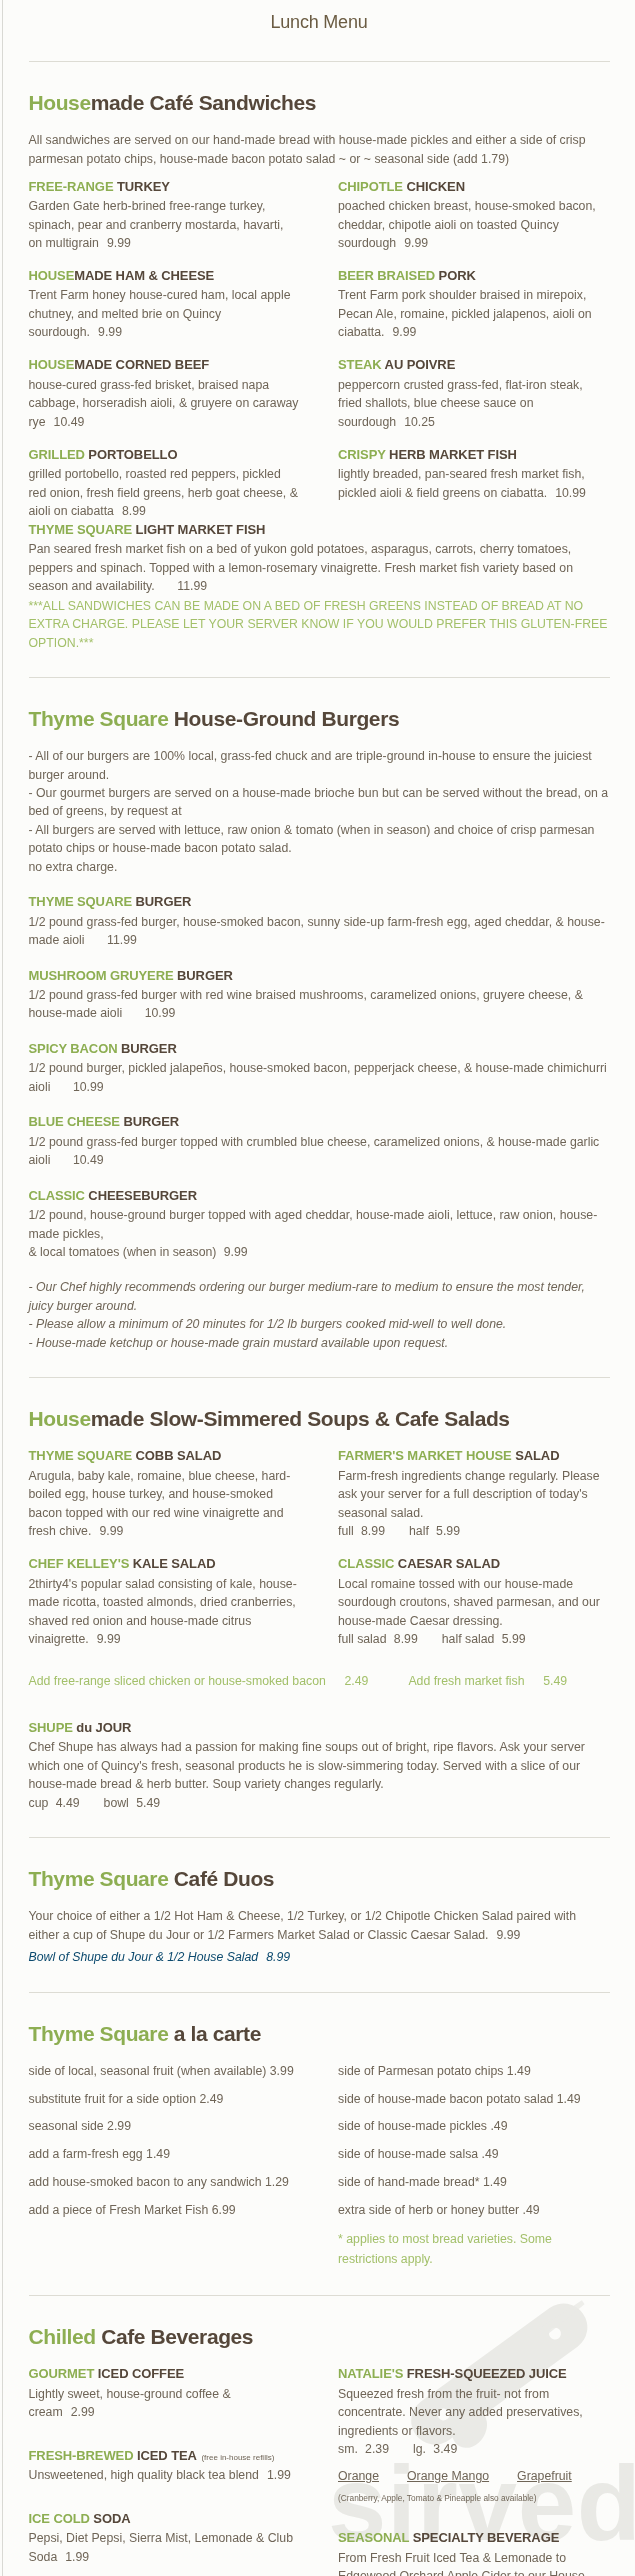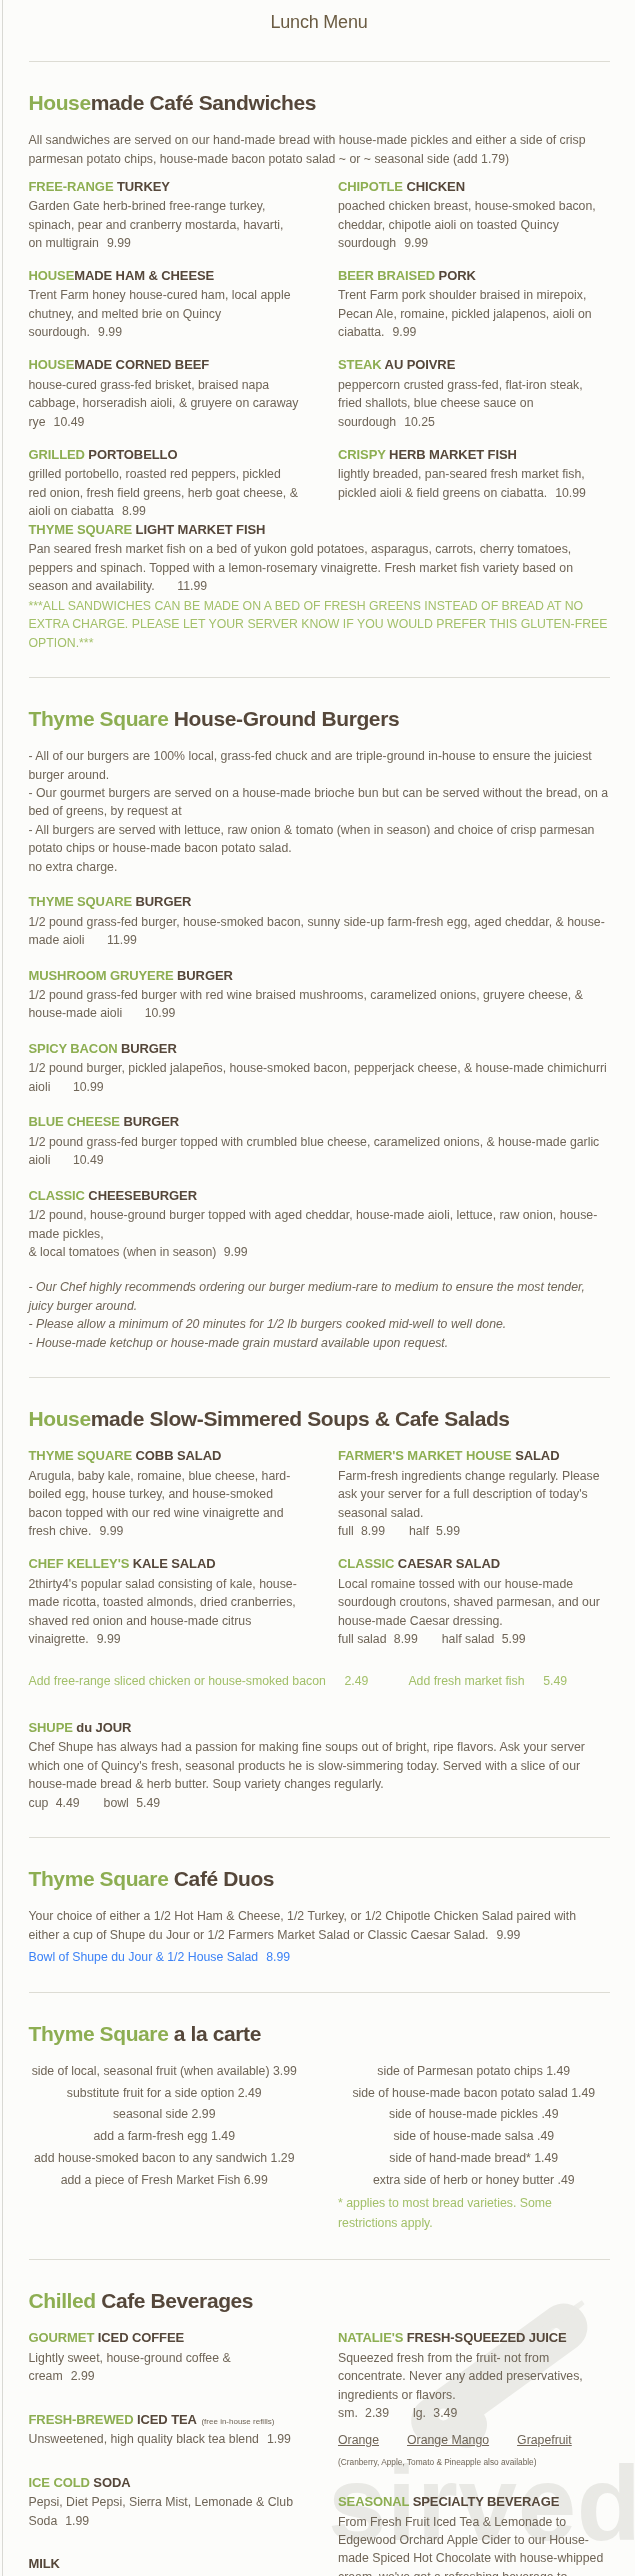--- a/index.html
+++ b/index.html
@@ -14,29 +14,29 @@
   .page-title{
     text-align:center;color:#6b5c43;font-size:18px;font-weight:400;
     margin:0 0 20px 0;letter-spacing:-0.2px;
   }
   .rule{border-top:0.7px solid #dddcd4;margin-top:25px;height:0;}
   .section{padding-top:29px;}
   .h2{margin:0 0 16px 0;font-size:21px;line-height:1.15;font-weight:700;letter-spacing:-0.4px;}
   .h2-accent{color:#8dae52;}
   .h2-rest{color:#55473a;}
   .p{margin:0 0 9.3px 0;}
-  .p.green{color:#3b82f6;}
+  .p.green{color:#0c4a6e;font-style:italic;}
   .plist{margin:0 0 17px 0;}
   .pline{margin:0;}
   .plist.italic .pline{font-style:italic;}
   .grid2{display:grid;grid-template-columns:1fr 1fr;column-gap:38px;row-gap:14.6px;}
   .cols{display:block;}
   .cols{display:grid;}
   .col{display:flex;flex-direction:column;gap:25px;}
-  .lines2 .col{gap:2px;align-items:center;}
+  .lines2 .col{gap:8px;}
   .line{line-height:1.62;}
   .line.green{color:#a3c06a;margin-top:1.3px;}
   .item-name{font-size:13px;font-weight:700;letter-spacing:-0.1px;line-height:1.4;margin-bottom:1.3px;}
   .name-accent{color:#8dae52;text-align:right;}
   .name-rest{color:#55473a;white-space:pre-wrap;}
   .name-small{font-size:8px;font-weight:400;color:#6f6557;margin-left:4.6px;letter-spacing:0;text-align:right;}
   .desc{margin:0;}
   .pr{margin-left:8px;}
   .stack .pr{margin-left:22.5px;}
   .stack{margin-bottom:17px;}

